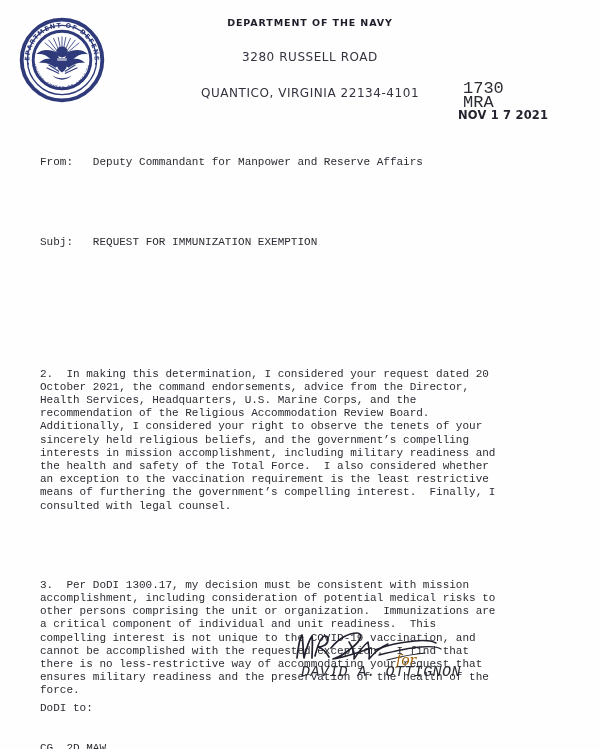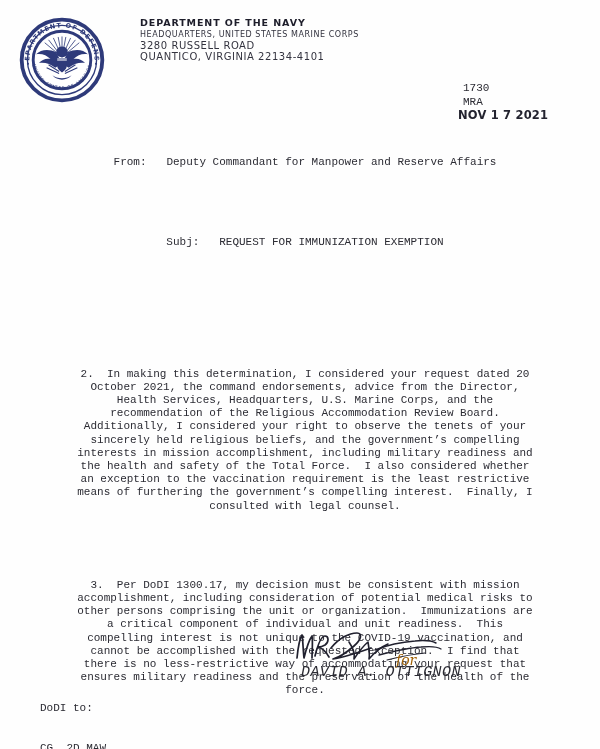--- a/index.html
+++ b/index.html
@@ -23,49 +23,51 @@
     left: 14px;
     top: 12px;
     width: 96px;
     height: 96px;
   }
   #letterhead {
     position: absolute;
     left: 140px;
     top: 17px;
     width: 340px;
+    text-align: center;
     line-height: 1.18;
   }
   #letterhead .dept {
     font-family: "DejaVu Sans", sans-serif;
     font-weight: bold;
     font-size: 9.5px;
     letter-spacing: 0.9px;
     color: #1d1d2a;
   }
   #letterhead .sub {
     font-family: "DejaVu Sans", sans-serif;
     font-size: 8px;
     letter-spacing: 0.55px;
     color: #33333f;
     margin-top: 2px;
   }
   #letterhead .sub2 {
     font-family: "DejaVu Sans", sans-serif;
-    font-size: 10px;
+    font-size: 12px;
     letter-spacing: 0.55px;
     color: #33333f;
+    margin-top: 22px;
   }
 
   
   #refblock {
     position: absolute;
     left: 463px;
     top: 82px;
-    font-size: 11px;
+    font-size: 17px;
     line-height: 13.5px;
     color: #2b2b33;
   }
   #datestamp {
     position: absolute;
     left: 458px;
     top: 107px;
     font-family: "DejaVu Sans", sans-serif;
     font-weight: bold;
     font-size: 12.5px;
@@ -79,21 +81,21 @@
   #body {
     position: absolute;
     left: 40px;
     top: 130px;
     width: 530px;
     font-size: 11px;
     line-height: 13.2px;
     white-space: pre;
     color: #2b2b33;
   }
-  .blk { white-space: pre; text-align: center; }
+  .blk { white-space: pre; }
   .gap { height: 13.2px; }
 
   
   #sigwrap {
     position: absolute;
     left: 291px;
     top: 628px;
     width: 230px;
     height: 46px;
   }
@@ -179,21 +181,20 @@
       </text>
       <g fill="#2e3a7a">
         <circle cx="14.5" cy="54" r="1.1"></circle>
           <circle cx="85.5" cy="54" r="1.1"></circle>
       </g>
     </svg>
   </div>
 
   <div id="letterhead">
     <div class="dept">DEPARTMENT OF THE NAVY</div>
-    <div class="sub">HEADQUARTERS, UNITED STATES MARINE CORPS</div>
     <div class="sub2">3280 RUSSELL ROAD</div>
     <div class="sub2">QUANTICO, VIRGINIA 22134-4101</div>
   </div>
 
   <div id="refblock">
     <div>1730</div>
     <div>MRA</div>
   </div>
   <div id="datestamp">NOV 1 7 2021</div>
 

